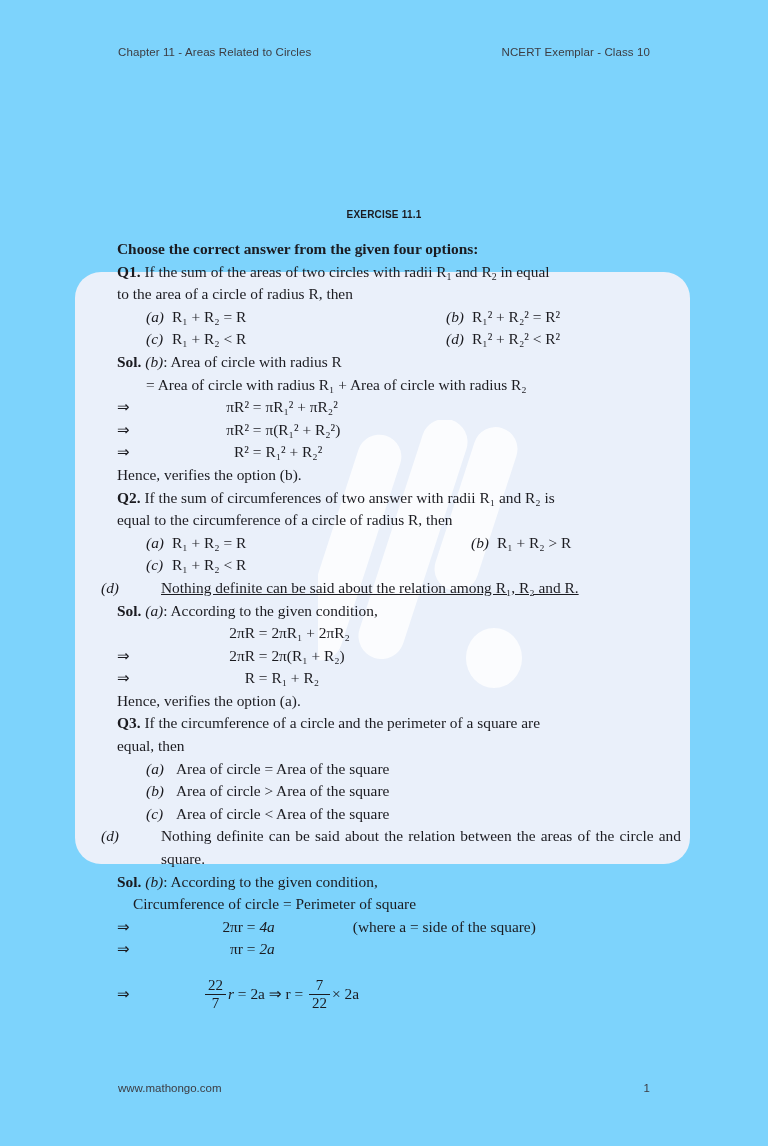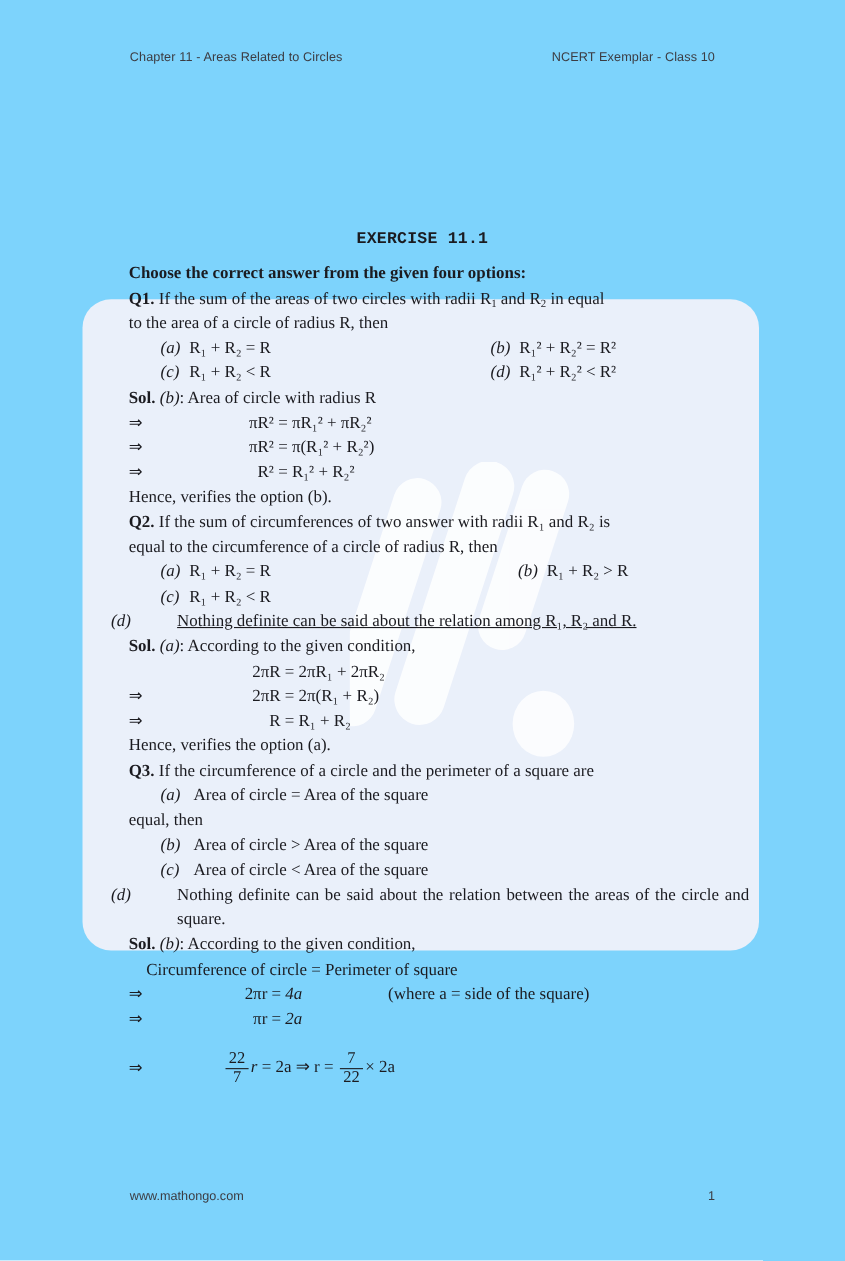--- a/index.html
+++ b/index.html
@@ -51,23 +51,23 @@
     height: 300px;
     pointer-events: none;
   }
   .watermark svg { display: block; }
   .exercise-title {
     position: absolute;
     top: 209px;
     left: 0;
     width: 768px;
     text-align: center;
-    font-family: Liberation Mono, monospace;
+    font-family: Liberation Sans, sans-serif;
     font-weight: bold;
-    font-size: 15px;
+    font-size: 10px;
     letter-spacing: .2px;
   }
   .lines {
     position: absolute;
     top: 238px;
     left: 117px;
     width: 545px;
     font-size: 15.4px;
     line-height: 22.6px;
   }
@@ -182,20 +182,21 @@
       </div>
       <div class="col">
         <span class="opt-lbl">(d)</span><span>R₁² + R₂² &lt; R²</span>
       </div>
     </div>
 
     <div class="ln">
       <span class="b">Sol.</span>
       <span class="i">(b)</span><span>: Area of circle with radius R</span>
     </div>
+    <div class="ln indent2">= Area of circle with radius R₁ + Area of circle with radius R₂</div>
 
     <div class="ln deriv">
       <span class="arrow">⇒</span>
       <span class="eqn">
         <span class="eq-r" style="width:46px">πR²</span>
         = <span>πR₁² + πR₂²</span>
       </span>
     </div>
     <div class="ln deriv">
       <span class="arrow">⇒</span>
@@ -259,25 +260,25 @@
         <span class="eq-r" style="width:52px">R</span>
         = <span>R₁ + R₂</span>
       </span>
     </div>
     <div class="ln">Hence, verifies the option (a).</div>
 
     <div class="ln">
       <span class="b">Q3.</span>
       <span>If the circumference of a circle and the perimeter of a square are</span>
     </div>
+    <div class="ln">equal, then</div>
+
     <div class="ln indent2">
       <span class="opt-lbl-w">(a)</span><span>Area of circle = Area of the square</span>
     </div>
-
-    <div class="ln">equal, then</div>
     <div class="ln indent2">
       <span class="opt-lbl-w">(b)</span><span>Area of circle &gt; Area of the square</span>
     </div>
     <div class="ln indent2">
       <span class="opt-lbl-w">(c)</span><span>Area of circle &lt; Area of the square</span>
     </div>
     <div class="ln hang" style="width:520px">
       <span class="opt-lbl-w">(d)</span><span>Nothing definite can be said about the relation between the areas of the circle and square.</span>
     </div>
 

